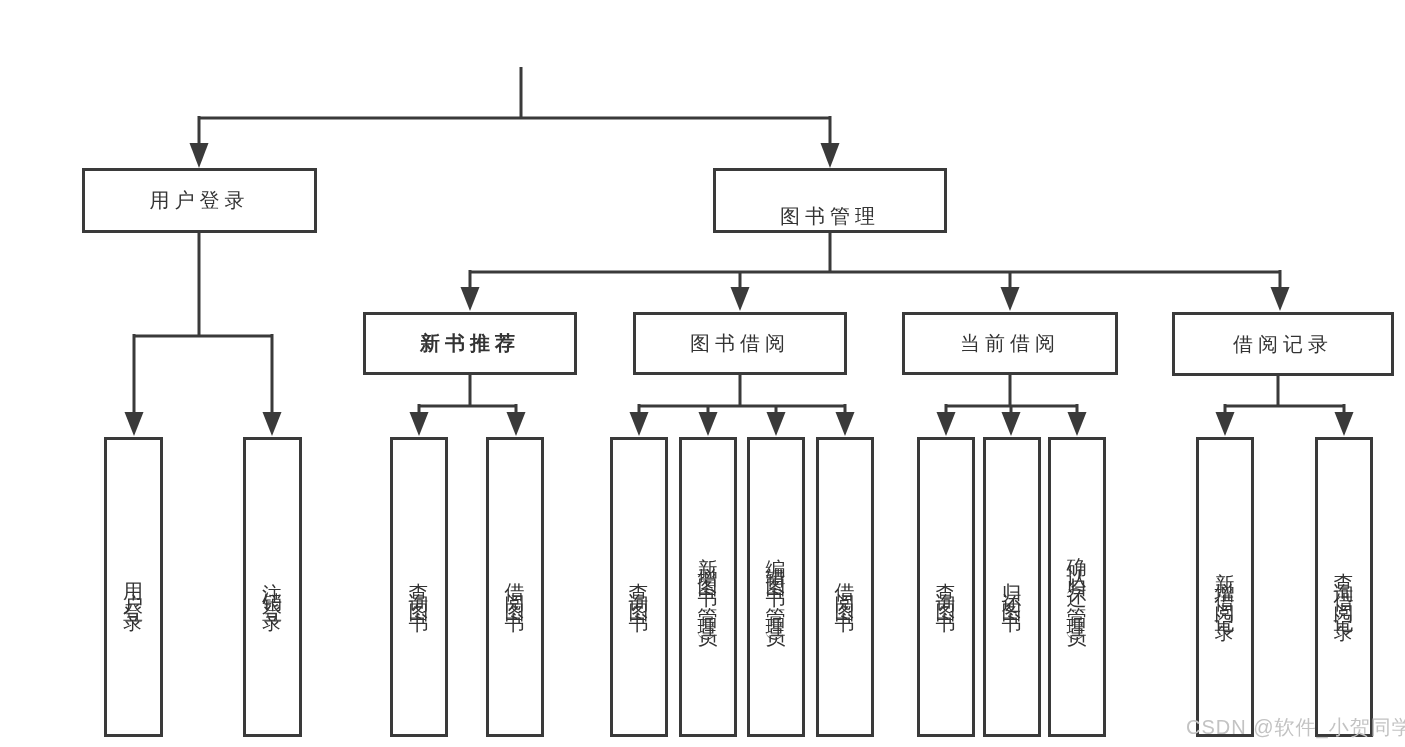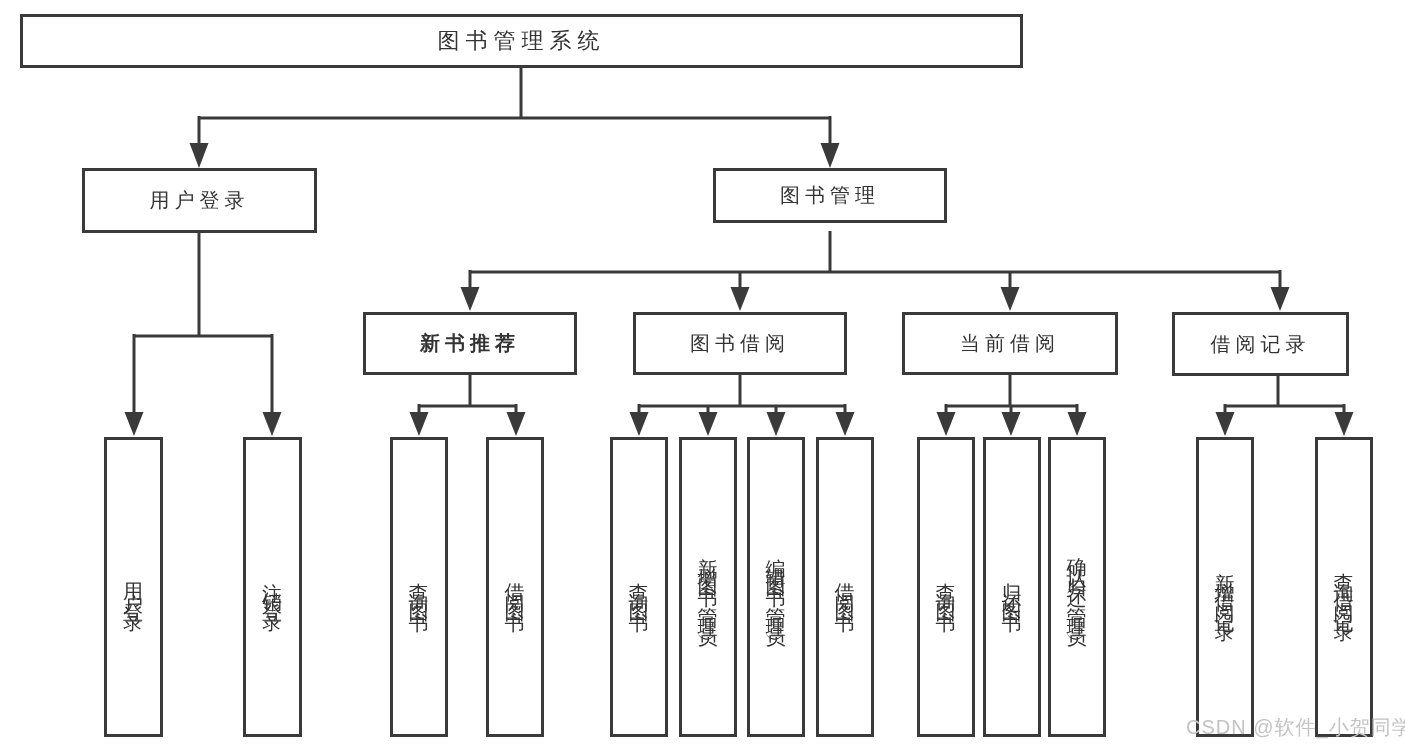--- a/index.html
+++ b/index.html
@@ -99,41 +99,38 @@
 
       <path d="M936.5 412 L955.5 412 L946 436 Z"></path>
       <path d="M1001.5 412 L1020.5 412 L1011 436 Z"></path>
       <path d="M1067.5 412 L1086.5 412 L1077 436 Z"></path>
 
       <path d="M1215.5 412 L1234.5 412 L1225 436 Z"></path>
       <path d="M1334.5 412 L1353.5 412 L1344 436 Z"></path>
     </g>
   </svg>
 
-  <div class="node node-root" style="left:20px; top:14px; width:1003px; height:54px;">
-    <span>图书管理系统</span>
-  </div>
 
   <div class="node node-h" style="left:82px; top:168px; width:235px; height:65px;">
     <span>用户登录</span>
   </div>
-  <div class="node node-h" style="left:713px; top:168px; width:234px; height:55px;">
+  <div class="node node-h" style="left:713px; top:168px; width:234px; height:65px;align-items:flex-end;">
     <span>图书管理</span>
   </div>
 
   <div class="node node-h" style="left:363px; top:312px; width:214px; height:63px;font-weight:bold;">
     <span>新书推荐</span>
   </div>
   <div class="node node-h" style="left:633px; top:312px; width:214px; height:63px;">
     <span>图书借阅</span>
   </div>
   <div class="node node-h" style="left:902px; top:312px; width:216px; height:63px;">
     <span>当前借阅</span>
   </div>
-  <div class="node node-h" style="left:1172px; top:312px; width:177px; height:64px;">
+  <div class="node node-h" style="left:1172px; top:312px; width:222px; height:64px;">
     <span>借阅记录</span>
   </div>
 
   <div class="node node-v" style="left:104px; top:437px; width:59px; height:300px;">
     <span>用户登录</span>
   </div>
   <div class="node node-v" style="left:243px; top:437px; width:59px; height:300px;">
     <span>注销登录</span>
   </div>
 

